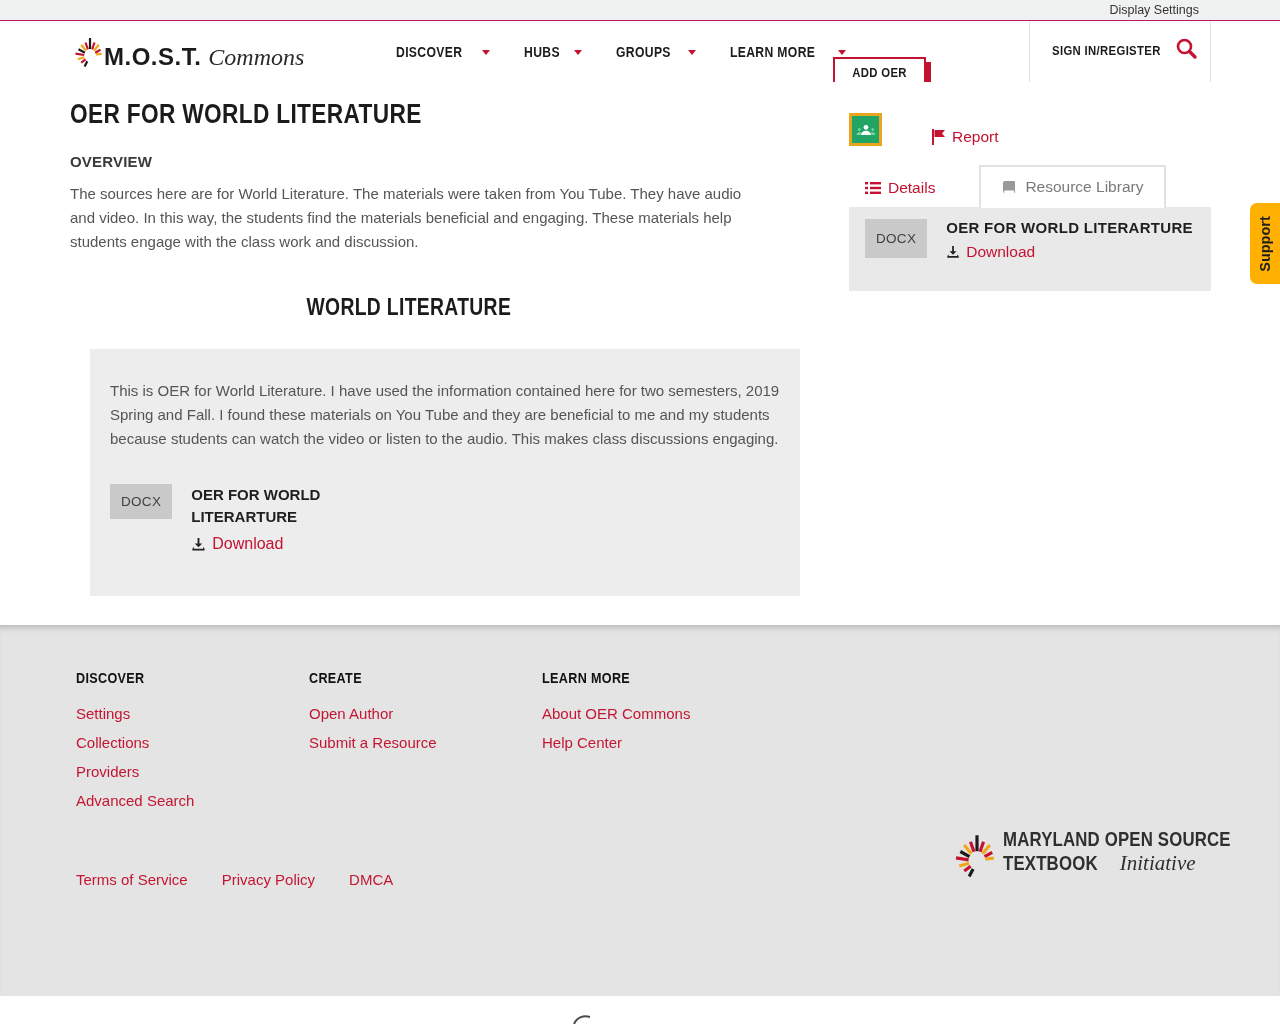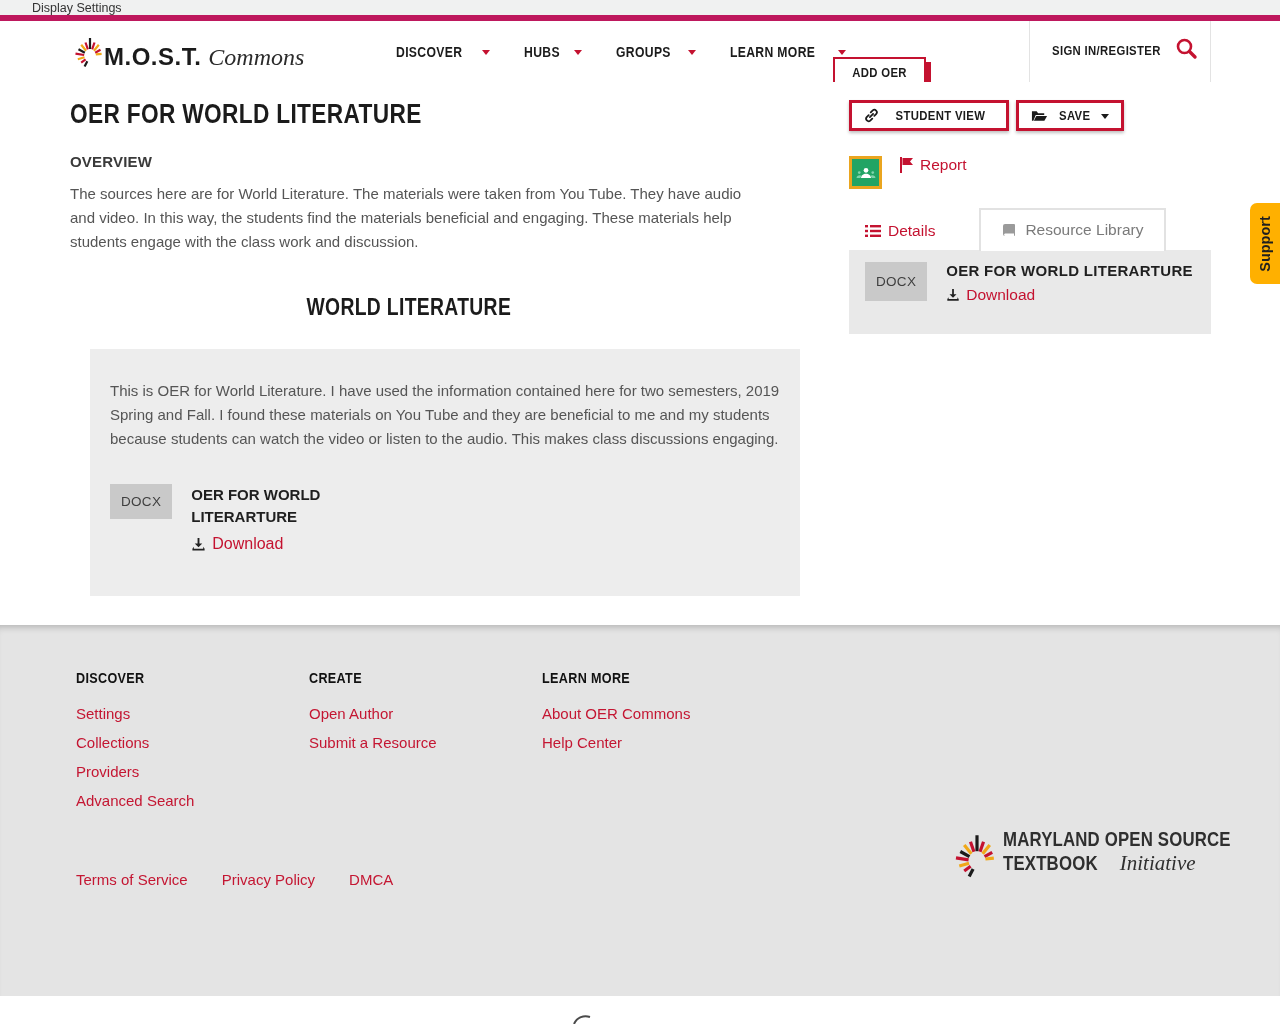--- a/index.html
+++ b/index.html
@@ -6,22 +6,22 @@
   * { margin:0; padding:0; box-sizing:border-box; }
   html,body { width:1280px; height:1024px; overflow:hidden; background:#fff;
     font-family:"Liberation Sans","DejaVu Sans",sans-serif; }
   a { text-decoration:none; cursor:pointer; }
 
   .cond { display:inline-block; transform:scaleX(.84); transform-origin:0 50%;
     font-weight:bold; letter-spacing:.4px; white-space:nowrap; }
   .cond-c { transform-origin:50% 50%; }
 
   
-  .topbar { height:21px; background:#f0f1f1; border-bottom:6px solid #be185d;
-    display:flex; align-items:center; padding-right:81px;padding-left:32px; }
+  .topbar { height:21px; background:#f0f1f1; border-bottom:1px solid #be185d;
+    display:flex; align-items:center; justify-content:flex-end; padding-right:81px; }
   .topbar a { color:#333; font-size:12.5px; }
 
   
   .header { height:61px; background:#fff; position:relative; display:flex; align-items:center; }
   .logo { display:flex; align-items:flex-end; margin-left:70px; }
   .logo-burst { width:40px; height:40px; margin-right:-6px; margin-bottom:-2px; }
   .logo-brand { font-size:24px; font-weight:bold; color:#1b1b1b; letter-spacing:.5px; }
   .logo-suffix { font-family:"Liberation Serif","DejaVu Serif",serif; font-style:italic;
     font-size:24px; color:#2b2b2b; margin-left:7px; }
   .nav { position:absolute; left:396px; top:0; height:100%; display:flex; align-items:center; }
@@ -54,21 +54,21 @@
   .dl-link { display:inline-flex; align-items:center; margin-top:7px; color:#c41230; font-size:16px; }
   .dl-link svg { margin-right:6px; }
 
   
   .right-col { position:absolute; left:849px; top:18px; width:362px; }
   .btn-row { display:flex; gap:7px; }
   .rb { display:inline-flex; align-items:center; gap:8px; background:#fff; border:3px solid #c41230;
     box-shadow:0 2px 3px rgba(0,0,0,.25); padding:5px 12px; font-size:13.5px; color:#1b1b1b; cursor:pointer; }
   .caret-blk { width:0; height:0; border-left:4.5px solid transparent; border-right:4.5px solid transparent;
     border-top:5px solid #1b1b1b; margin-top:1px; }
-  .row2 { display:flex; align-items:flex-start; margin-top:25px; }
+  .row2 { display:flex; align-items:flex-end; margin-top:13px;gap:32px; }
   .gc-btn { width:33px; height:33px; background:#21a464; border:3px solid #eaa51f; display:flex;
     align-items:center; justify-content:center; cursor:pointer; }
   .report-link { display:inline-flex; align-items:center; margin-left:17px; color:#c41230; font-size:15.5px; }
   .report-link svg { margin-right:6px; }
   .tabs-row { display:flex; align-items:flex-end; margin-top:21px; height:41px; }
   .tab-details { display:inline-flex; align-items:center; color:#c41230; font-size:15.5px;
     margin-left:16px; margin-bottom:11px; }
   .tab-details svg { margin-right:7px; }
   .tab-rl { display:inline-flex; align-items:center; margin-left:44px; background:#fff;
     border:2px solid #e2e2e2; border-bottom:none; padding:11px 21px 12px; color:#7a7a7a;
@@ -212,40 +212,20 @@
               <path d="M1.5 12.5 3 10.5v2h10v-2l1.5 2v2h-13z" fill="#222"></path>
             </svg>
             <span>Download</span>
           </a>
         </div>
       </div>
     </div>
   </div>
 
   <div class="right-col">
-    <div class="btn-row">
-      <button class="rb">
-        <svg width="15" height="15" viewBox="0 0 16 16">
-          <g fill="none" stroke="#1b1b1b" stroke-width="1.9" stroke-linecap="round">
-            <path d="M6.3 9.7 9.7 6.3"></path>
-            <path d="M7.2 4.6 9.3 2.5a2.7 2.7 0 0 1 3.8 3.8L11 8.4"></path>
-            <path d="M8.8 11.4 6.7 13.5a2.7 2.7 0 0 1-3.8-3.8L5 7.6"></path>
-          </g>
-        </svg>
-        <span class="cond cond-c">STUDENT VIEW</span>
-      </button>
-      <button class="rb">
-        <svg width="17" height="14" viewBox="0 0 18 14">
-          <path d="M1 2h5l1.5 2H14v2H5L2.5 12H1z" fill="#1b1b1b"></path>
-          <path d="M5.6 7H17l-2.8 5H3z" fill="#1b1b1b"></path>
-        </svg>
-        <span class="cond cond-c">SAVE</span>
-        <span class="caret-blk"></span>
-      </button>
-    </div>
 
     <div class="row2">
       <button class="gc-btn">
         <svg width="22" height="18" viewBox="0 0 24 20">
           <circle cx="12" cy="7" r="2.6" fill="#fff"></circle>
           <path d="M6.5 15.5c0-3 2.5-4.8 5.5-4.8s5.5 1.8 5.5 4.8z" fill="#fff"></path>
           <circle cx="4.5" cy="9.5" r="1.5" fill="#7fd3ab"></circle>
           <circle cx="19.5" cy="9.5" r="1.5" fill="#7fd3ab"></circle>
           <path d="M1.5 15.5c0-2 1.6-3.1 3.4-3.1 1 0 1.9.3 2.5.9-1 .8-1.6 1.6-1.7 2.2z" fill="#7fd3ab"></path>
           <path d="M22.5 15.5c0-2-1.6-3.1-3.4-3.1-1 0-1.9.3-2.5.9 1 .8 1.6 1.6 1.7 2.2z" fill="#7fd3ab"></path>

